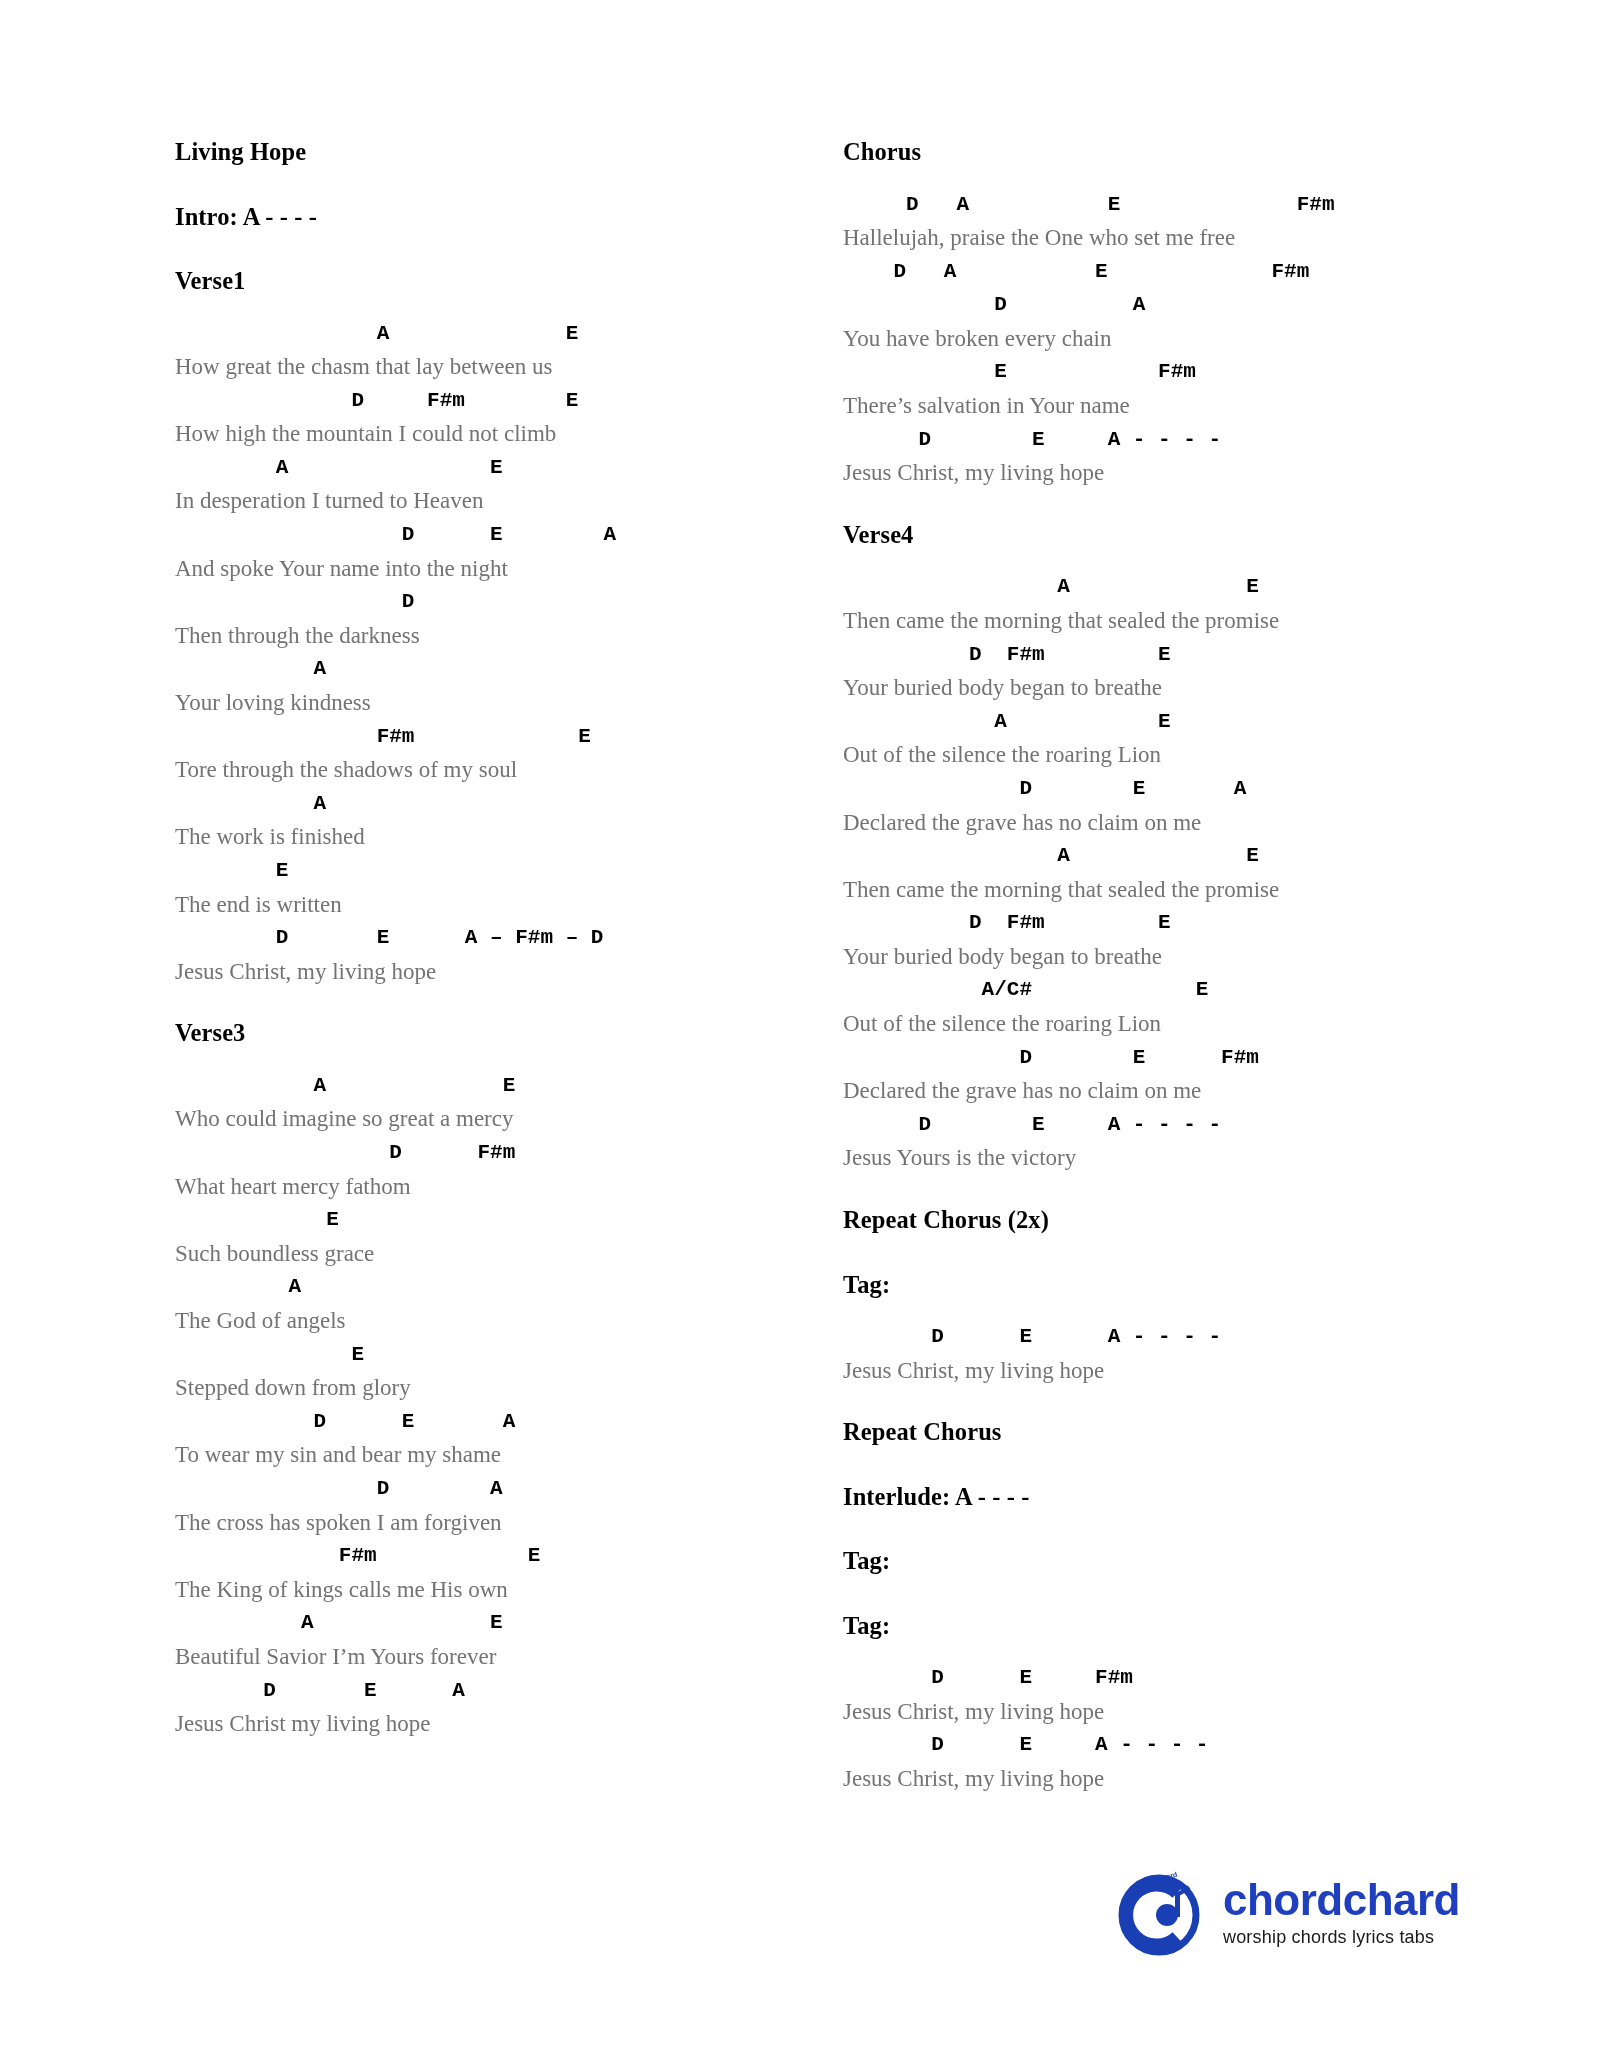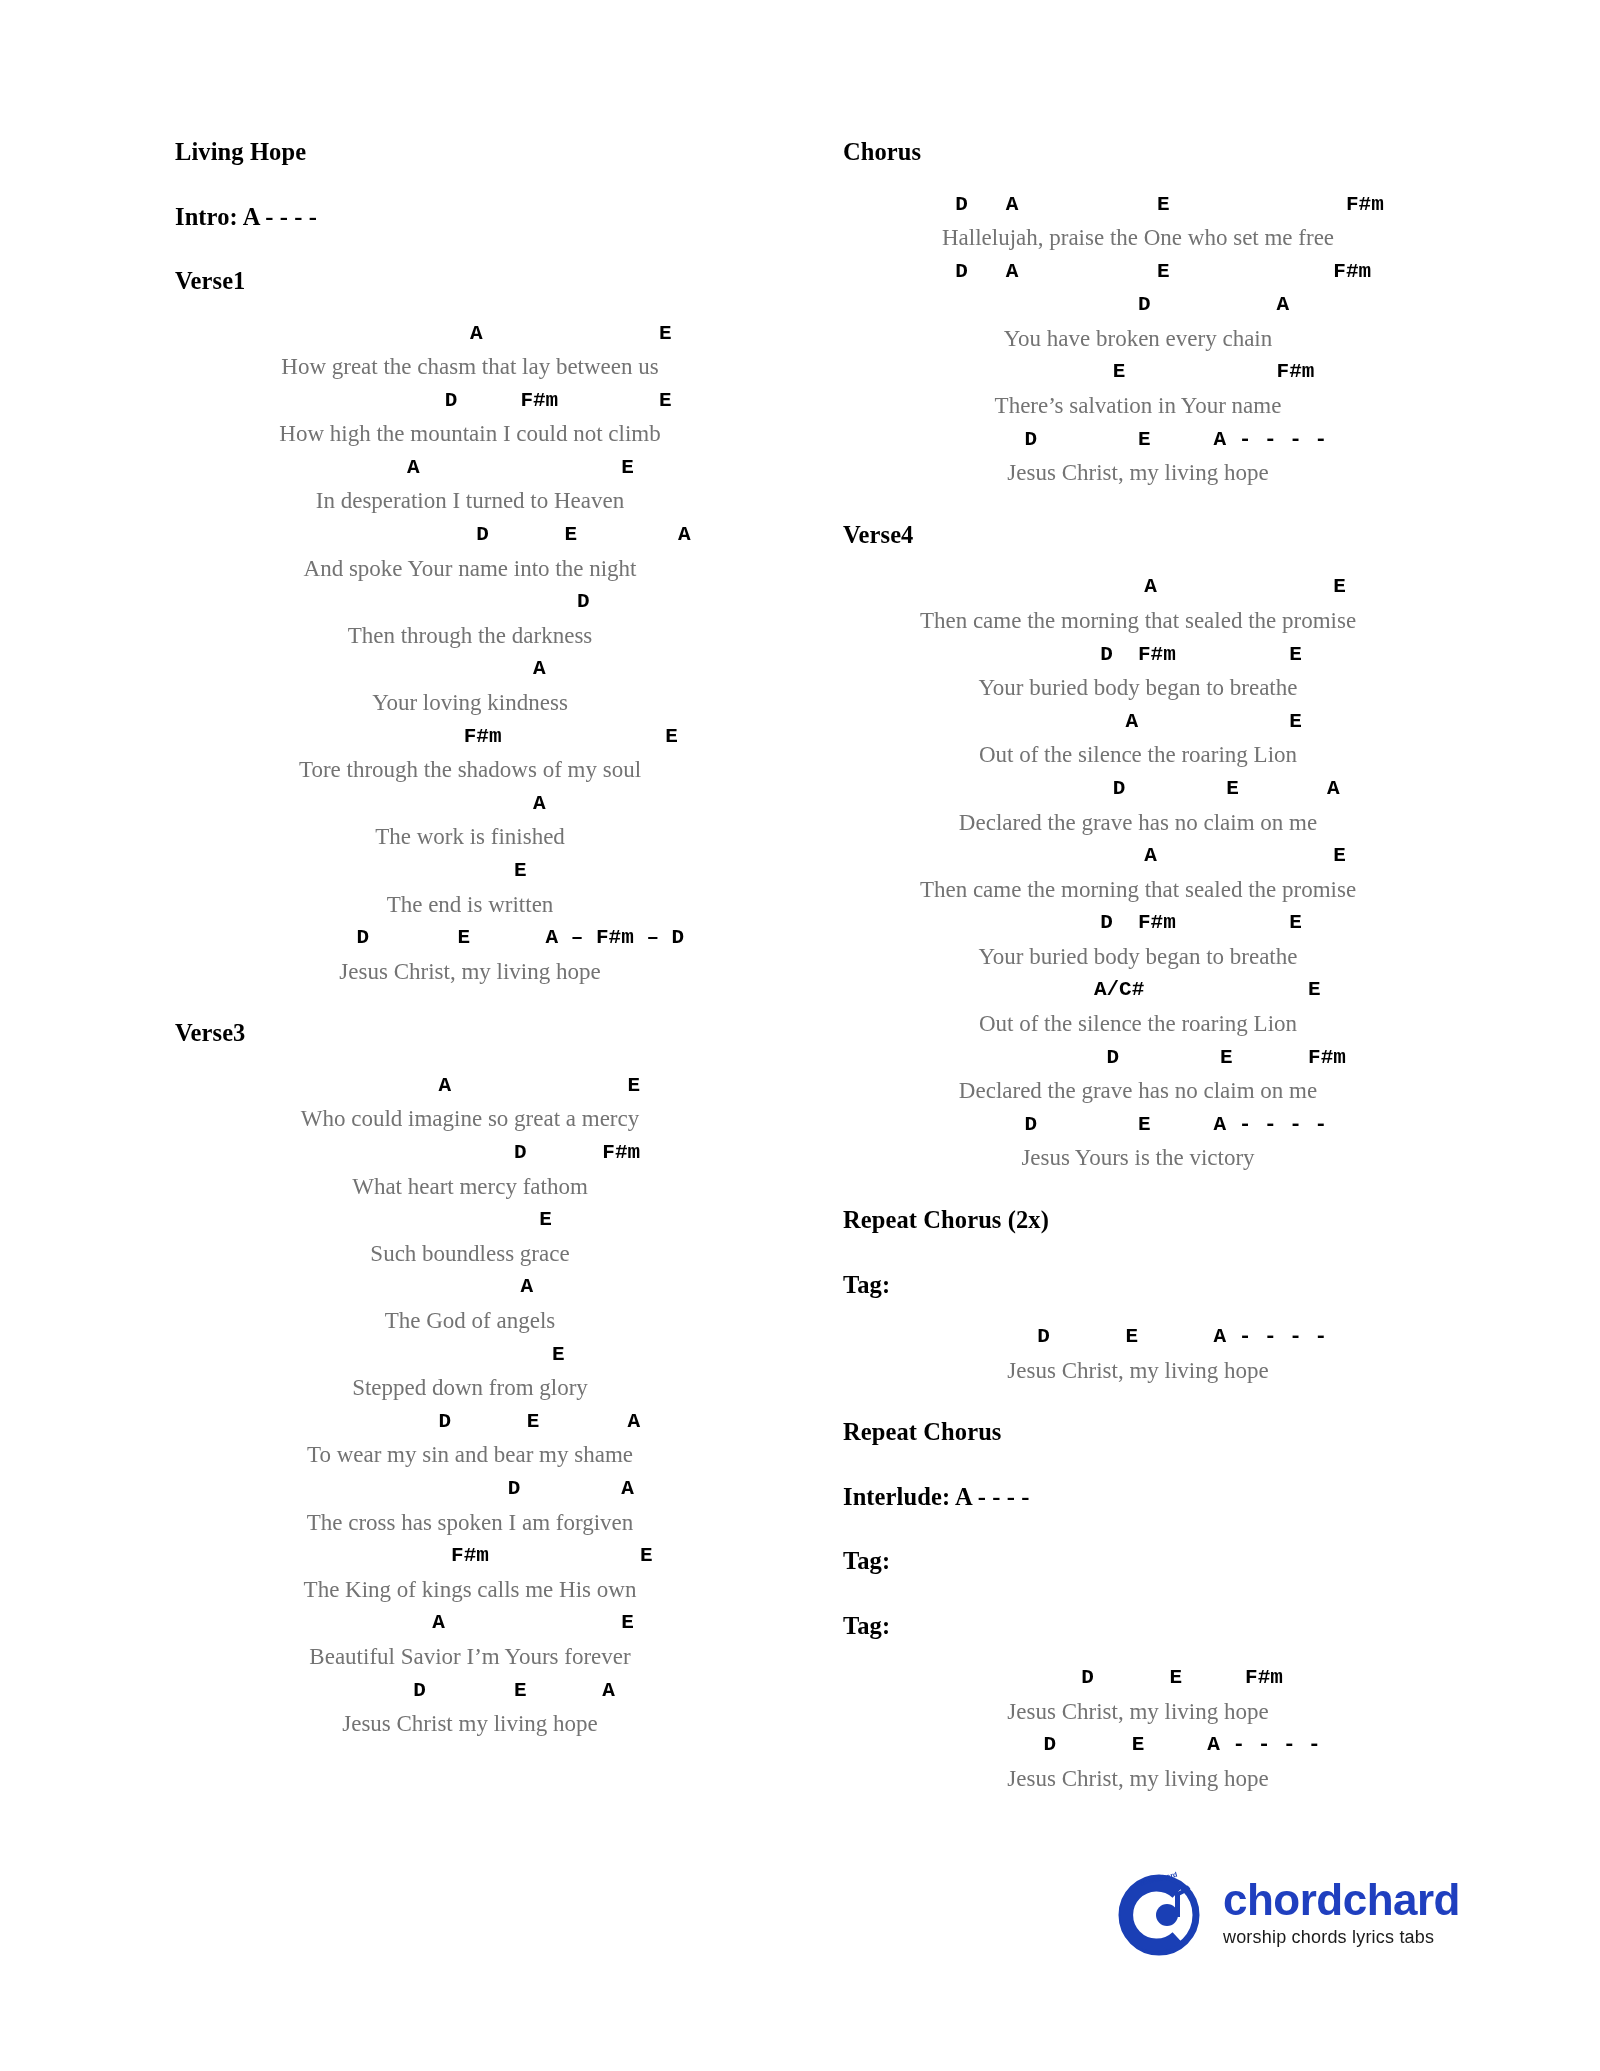--- a/index.html
+++ b/index.html
@@ -40,21 +40,20 @@
     font-size: 24.5px;
     line-height: 1.0;
     margin: 0 0 7px 0;
     letter-spacing: 0.1px;
   }
   .blank { height: 33px; }
   .blank-sm { height: 16px; }
 
   .line-block {
     font-size: 0;
-    text-align: center;
   }
   .chords {
     font-family: "Liberation Mono", "DejaVu Sans Mono", monospace;
     font-weight: bold;
     font-size: 21px;
     line-height: 33.6px;
     white-space: pre;
     letter-spacing: 0px;
     color: #000;
   }

